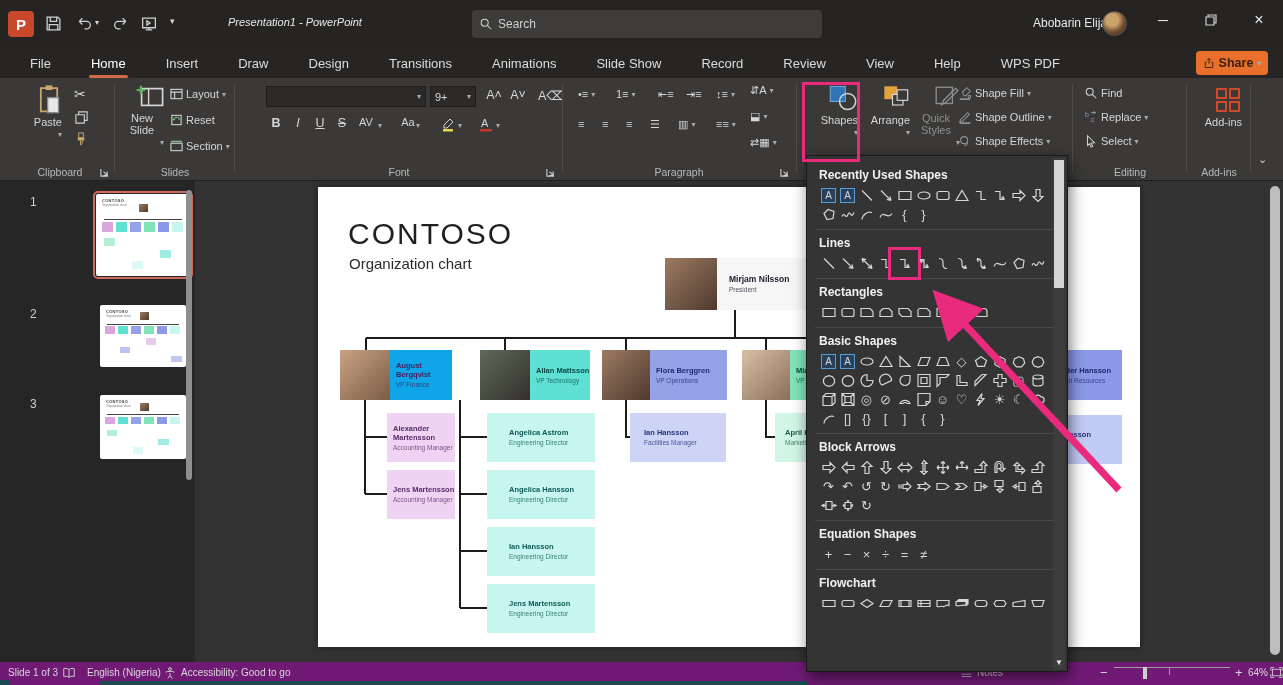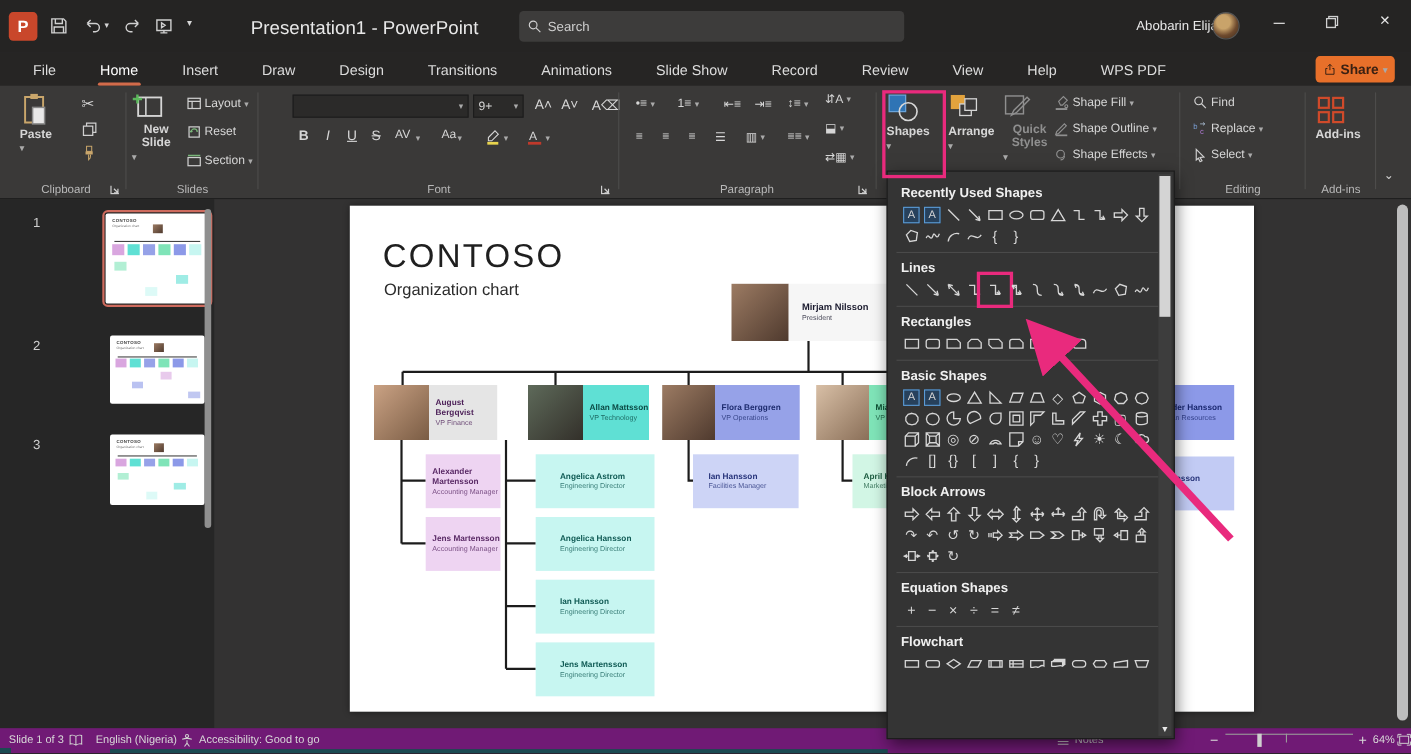--- a/index.html
+++ b/index.html
@@ -2,36 +2,36 @@
 <html><head>
 <meta charset="utf-8">
 <style>
   html,body{margin:0;padding:0;background:#1b1b1b;}
   *{box-sizing:border-box;font-family:"Liberation Sans",sans-serif;}
   #stage{position:relative;width:1283px;height:685px;background:#333;overflow:hidden;}
   .abs{position:absolute;}
   
   #titlebar{left:0;top:0;width:1283px;height:48px;background:#252423;color:#e6e6e6;}
   .qa-icon{color:#d6d6d6;font-size:14px;top:14px;}
-  #app-title{top:16px;left:228px;font-size:17px;color:#e8e8e8;}
+  #app-title{top:16px;left:228px;font-size:11px;color:#e8e8e8;font-style:italic;}
   #searchbox{left:472px;top:10px;width:350px;height:28px;background:#3d3c3b;border-radius:4px;color:#cfcfcf;font-size:12px;display:flex;align-items:center;padding-left:26px;}
   #user-name{top:16px;left:1033px;font-size:12px;color:#e8e8e8;}
   #avatar{left:1102px;top:11px;width:25px;height:25px;border-radius:50%;background:radial-gradient(circle at 40% 35%,#c9a36a 0 30%,#6e4a2e 60%,#3c2a1a);border:1px solid #555;}
   .winbtn{top:0;width:46px;height:40px;display:flex;align-items:center;justify-content:center;color:#e8e8e8;font-size:14px;}
   
   #tabrow{left:0;top:48px;width:1283px;height:30px;background:#262524;display:flex;align-items:center;padding-left:16px;gap:12px;}
   .tab{color:#dcdcdc;font-size:13px;padding:5px 14px;position:relative;cursor:default;}
   .tab.active{color:#fff;}
   .tab.active:after{content:"";position:absolute;left:12px;right:12px;bottom:-2px;height:3px;background:#d26b4a;border-radius:2px;}
   #share-btn{left:1196px;top:51px;width:72px;height:24px;background:#e8702a;border-radius:4px;display:flex;align-items:center;justify-content:center;gap:4px;color:#3b2113;font-size:12.5px;font-weight:bold;}
   
   #ribbon{left:0;top:78px;width:1283px;height:103px;background:#3a3938;border-bottom:1px solid #1f1f1f;z-index:10;}
   .vsep{top:6px;width:1px;height:88px;background:#4d4c4b;}
   .grp-label{bottom:3px;width:100%;text-align:center;color:#b8b8b8;font-size:10.5px;}
-  .rbtn-big{display:flex;flex-direction:column;align-items:flex-start;color:#d6d6d6;font-size:11px;gap:2px;font-weight:bold;}
+  .rbtn-big{display:flex;flex-direction:column;align-items:flex-end;color:#d6d6d6;font-size:11px;gap:2px;}
   .rtxt{color:#d6d6d6;font-size:11px;}
   .gray .rtxt,.gray{color:#8f8f8f;}
   .caret{color:#aaa;font-size:8px;}
   .mini{display:flex;align-items:center;gap:3px;color:#d6d6d6;font-size:11px;}
   .fbtn{color:#d6d6d6;font-size:12.5px;width:20px;text-align:center;}
   .combo{background:#2b2a29;border:1px solid #1c1c1c;color:#d6d6d6;font-size:11px;display:flex;align-items:center;padding:0 4px;justify-content:space-between;}
   .picon{stroke:#d0d0d0;fill:none;stroke-width:1.2;}
   .gicon{stroke:#8f8f8f;fill:none;stroke-width:1.2;}
   
   .pinkbox{border:3px solid #e92a7d;z-index:40;pointer-events:none;}
@@ -474,21 +474,21 @@
         <path d="M745 213V252H700"></path>
       </g>
     </svg>
     <div id="org-cards">
         <div class="abs photo" style="left: 347px; top: 71px; width: 52px; height: 52px; background: linear-gradient(135deg, rgb(156, 123, 99), rgb(79, 58, 46));"></div>
         <div class="abs card-label" style="left: 399px; top: 71px; width: 98px; height: 52px; background: rgb(246, 246, 246); color: rgb(26, 26, 46); padding-left: 12px; display: flex; flex-direction: column; justify-content: center; padding-top: 0px;">
           <div class="card-name" style="font-size: 8.5px;">Mirjam Nilsson</div>
           <div class="card-title">President</div>
         </div>
         <div class="abs photo" style="left: 22px; top: 163px; width: 50px; height: 50px; background: linear-gradient(135deg, rgb(202, 162, 132), rgb(122, 92, 68));"></div>
-        <div class="abs card-label" style="left: 72px; top: 163px; width: 62px; height: 50px; background: #e5e5e5; color: rgb(75, 30, 87); padding-left: 6px; display: flex; flex-direction: column; justify-content: center; padding-top: 0px;">
+        <div class="abs card-label" style="left: 72px; top: 163px; width: 62px; height: 50px; background: #0ea5e9; color: rgb(75, 30, 87); padding-left: 6px; display: flex; flex-direction: column; justify-content: center; padding-top: 0px;">
           <div class="card-name" style="font-size: 7.5px;">August Bergqvist</div>
           <div class="card-title">VP Finance</div>
         </div>
         <div class="abs photo" style="left: 162px; top: 163px; width: 50px; height: 50px; background: linear-gradient(135deg, rgb(94, 106, 90), rgb(51, 48, 42));"></div>
         <div class="abs card-label" style="left: 212px; top: 163px; width: 60px; height: 50px; background: rgb(95, 224, 212); color: rgb(11, 74, 69); padding-left: 6px; display: flex; flex-direction: column; justify-content: center; padding-top: 0px;">
           <div class="card-name" style="font-size: 7.5px;">Allan Mattsson</div>
           <div class="card-title">VP Technology</div>
         </div>
         <div class="abs photo" style="left: 284px; top: 163px; width: 48px; height: 50px; background: linear-gradient(135deg, rgb(156, 123, 99), rgb(79, 58, 46));"></div>
         <div class="abs card-label" style="left: 332px; top: 163px; width: 77px; height: 50px; background: rgb(150, 162, 232); color: rgb(29, 43, 110); padding-left: 6px; display: flex; flex-direction: column; justify-content: center; padding-top: 0px;">

